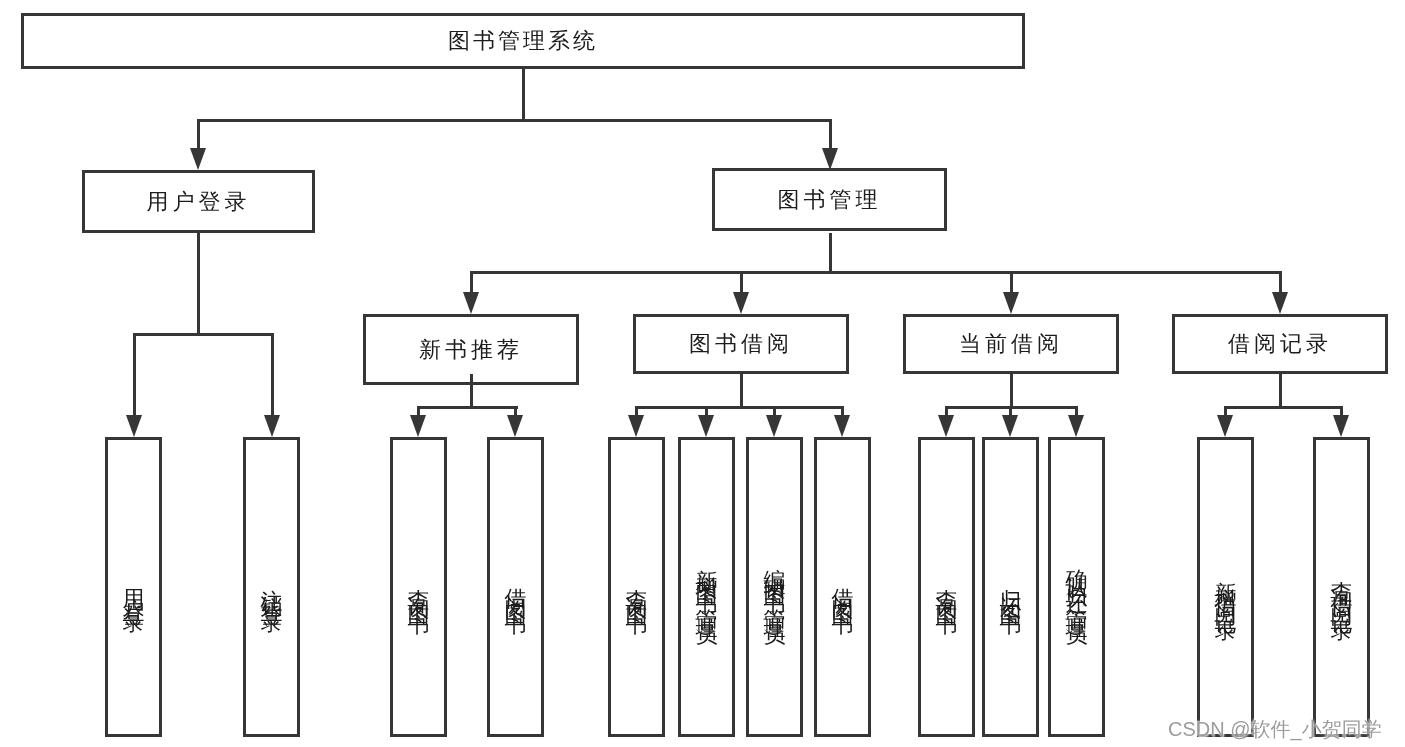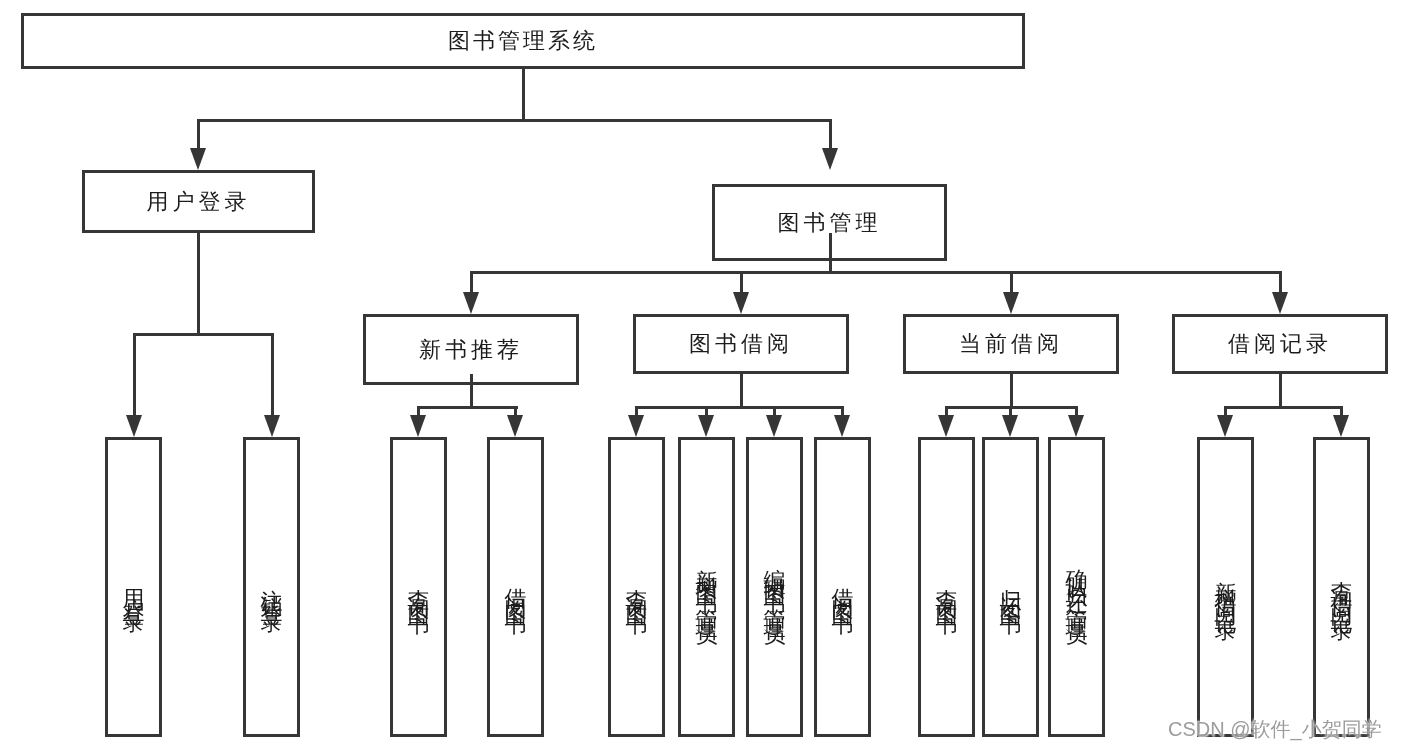--- a/index.html
+++ b/index.html
@@ -23,21 +23,21 @@
 
 <div id="canvas">
 
   <div class="node root" style="left:21px;top:13px;width:1004px;height:56px">
     <span class="hlabel">图书管理系统</span>
   </div>
 
   <div class="node" style="left:82px;top:170px;width:233px;height:63px">
     <span class="hlabel">用户登录</span>
   </div>
-  <div class="node" style="left:712px;top:184px;width:235px;height:77px">
+  <div class="node" style="left:712px;top:168px;width:235px;height:63px">
     <span class="hlabel">图书管理</span>
   </div>
 
   <div class="node" style="left:363px;top:314px;width:216px;height:71px">
     <span class="hlabel">新书推荐</span>
   </div>
   <div class="node" style="left:633px;top:314px;width:216px;height:60px">
     <span class="hlabel">图书借阅</span>
   </div>
   <div class="node" style="left:903px;top:314px;width:216px;height:60px">

